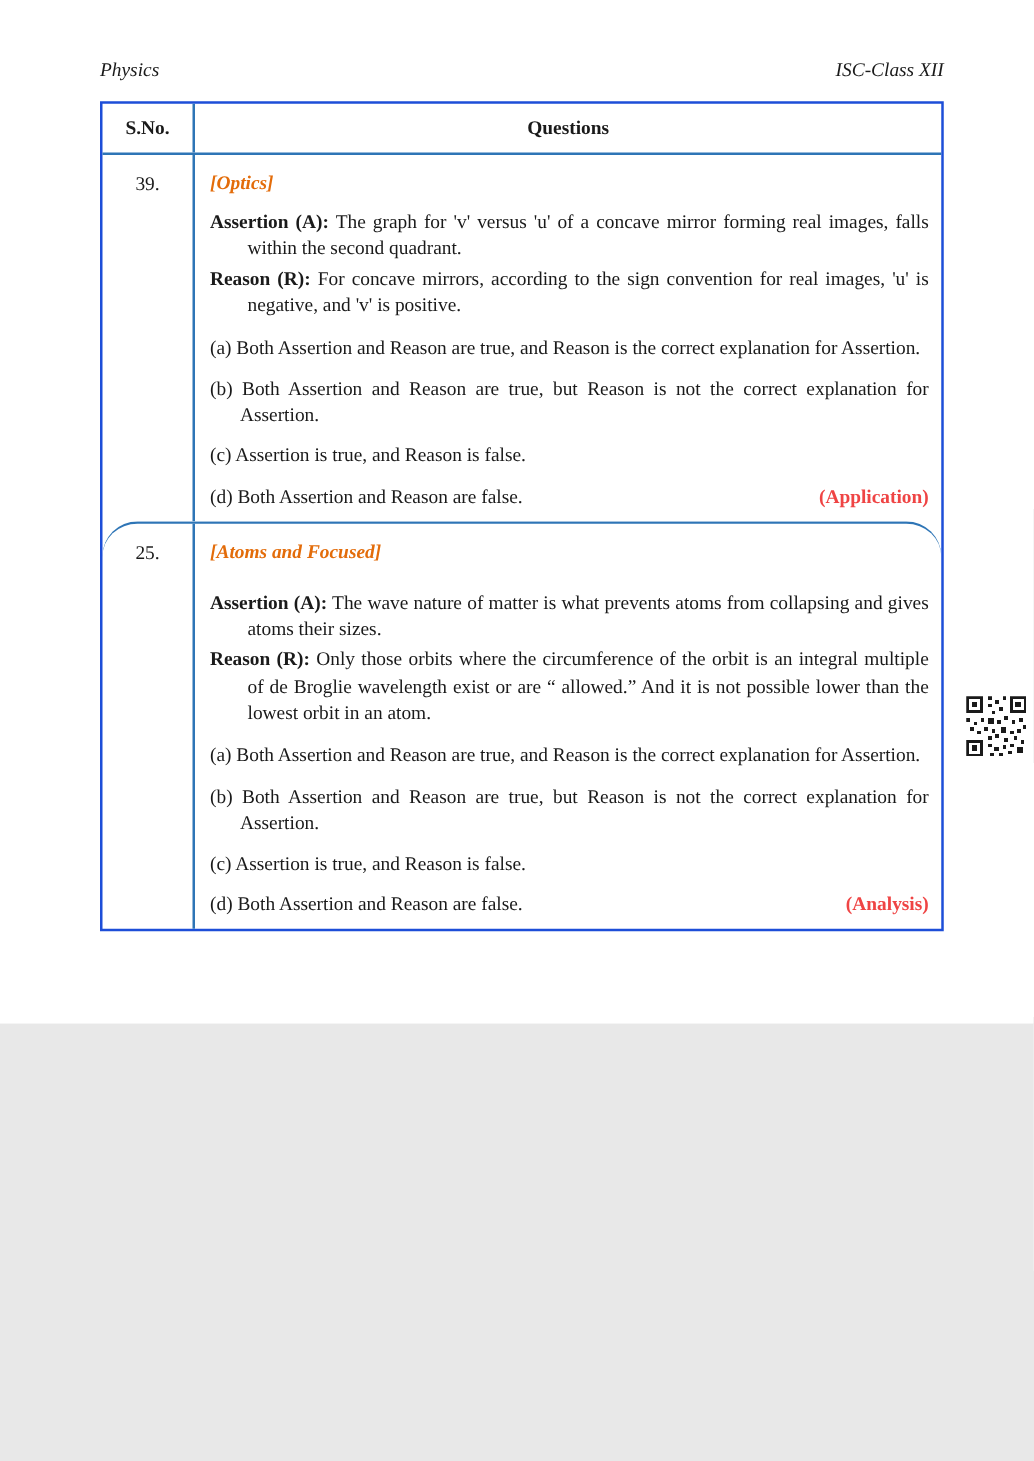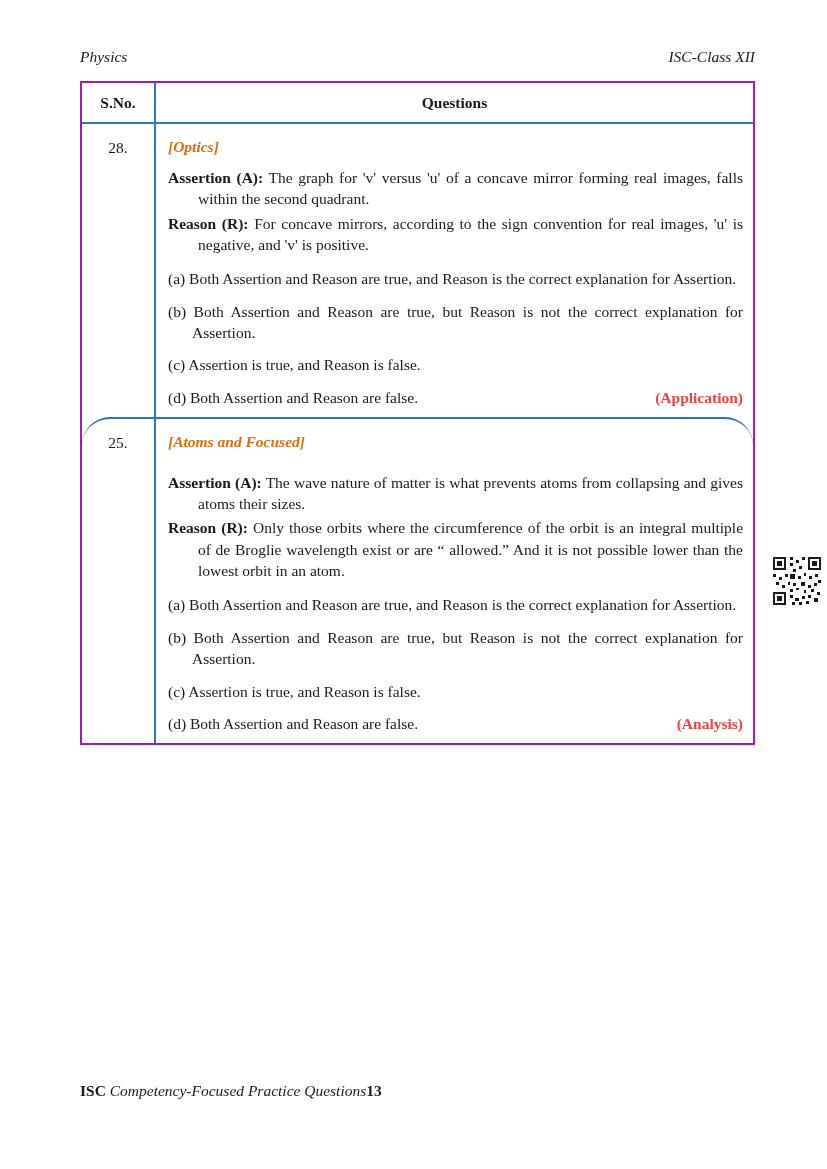--- a/index.html
+++ b/index.html
@@ -1,20 +1,20 @@
 <!DOCTYPE html>
 <html><head>
 <meta charset="utf-8">
 <style>
   * { margin: 0; padding: 0; box-sizing: border-box; }
   html, body { background: #e8e8e8; }
   .page {
     position: relative;
     width: 827px;
-    height: 1169px;
+    height: 819px;
     background: #ffffff;
     margin: 0 auto;
     font-family: "Liberation Serif", serif;
     color: #1a1a1a;
     overflow: hidden;
   }
   
   .page-header {
     position: absolute;
     left: 80px; top: 48px;
@@ -22,21 +22,21 @@
     display: flex;
     justify-content: space-between;
     font-style: italic;
     font-size: 15.5px;
   }
   
   .qtable {
     position: absolute;
     left: 80px; top: 81px;
     width: 675px;
-    border: 2px solid #a21caf;
+    border: 2px solid #1d4ed8;
     font-size: 15.5px;
     line-height: 1.38;
   }
   .thead { display: flex; border-bottom: 2px solid #2e75b6; }
   .th {
     font-weight: bold;
     text-align: center;
     padding: 9px 4px;
     font-size: 15.5px;
   }
@@ -121,21 +121,21 @@
   </div>
 
   <div class="qtable">
 
     <div class="thead">
       <div class="th sno">S.No.</div>
       <div class="th q">Questions</div>
     </div>
 
     <div class="trow row-24">
-      <div class="td sno">28.</div>
+      <div class="td sno">39.</div>
       <div class="td qcell">
         <p class="topic">[Optics]</p>
         <p class="hang">
           <b class="lbl">Assertion (A):</b>
           <span>The graph for 'v' versus 'u' of a concave mirror forming real images, falls within the second quadrant.</span>
         </p>
         <p class="hang reason">
           <b class="lbl">Reason (R):</b>
           <span>For concave mirrors, according to the sign convention for real images, 'u' is negative, and 'v' is positive.</span>
         </p>

